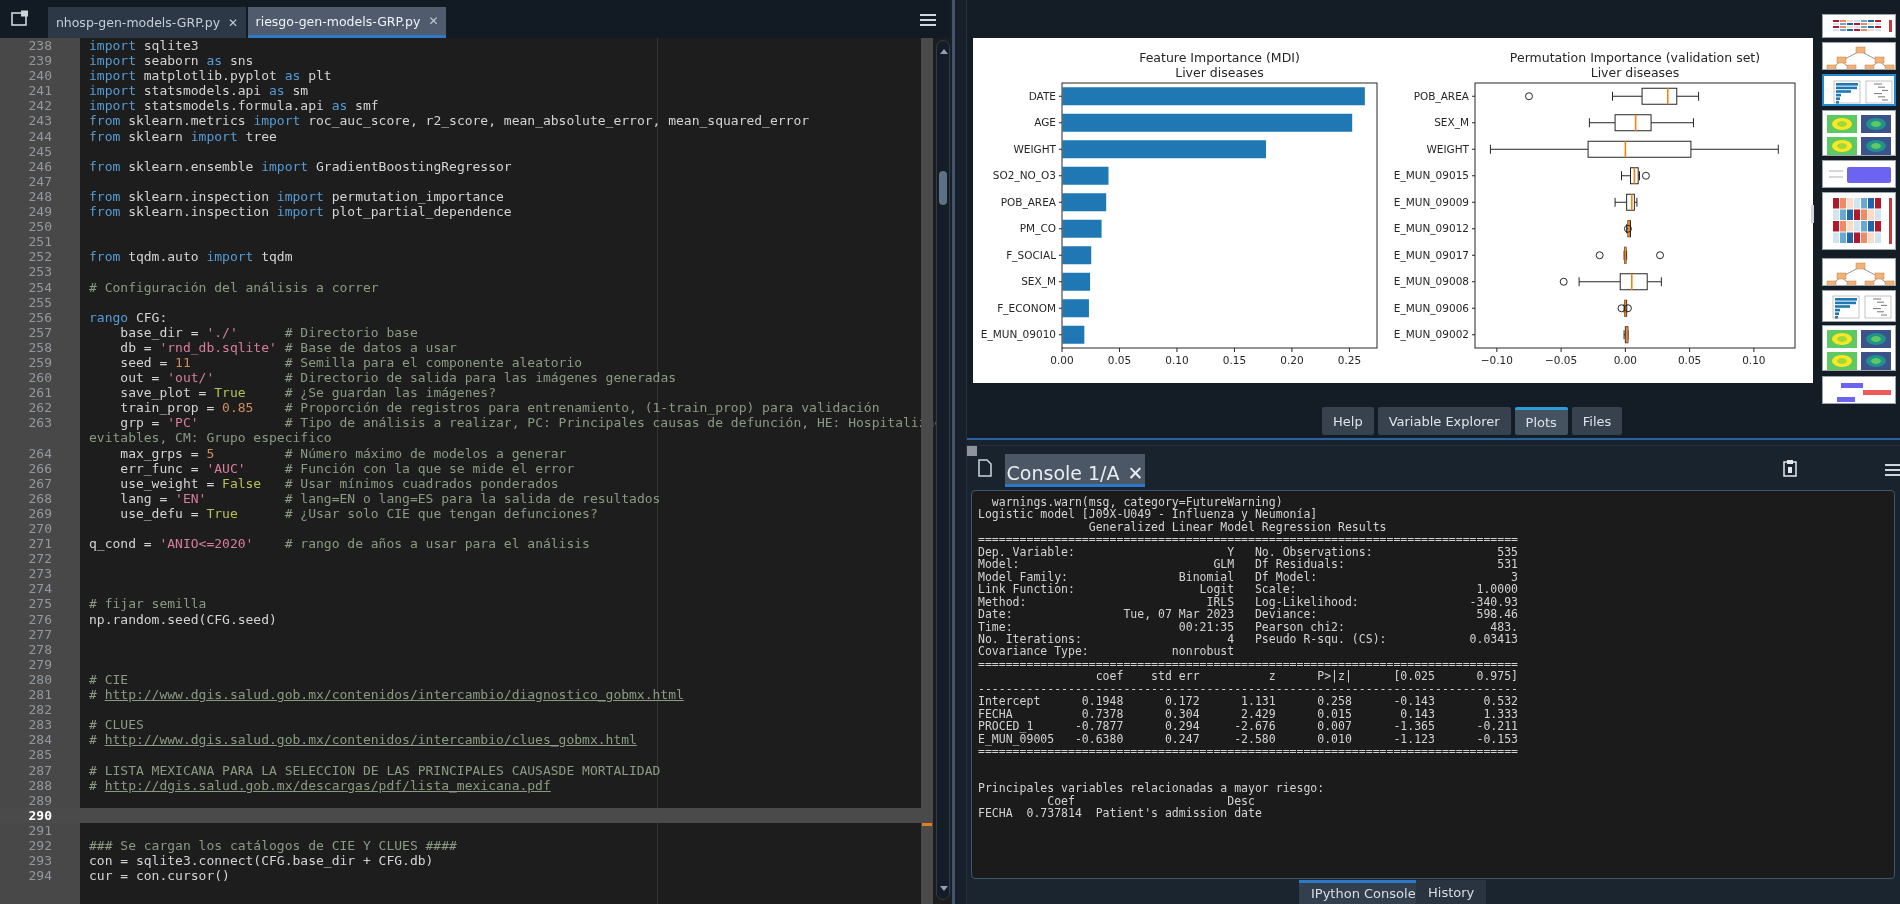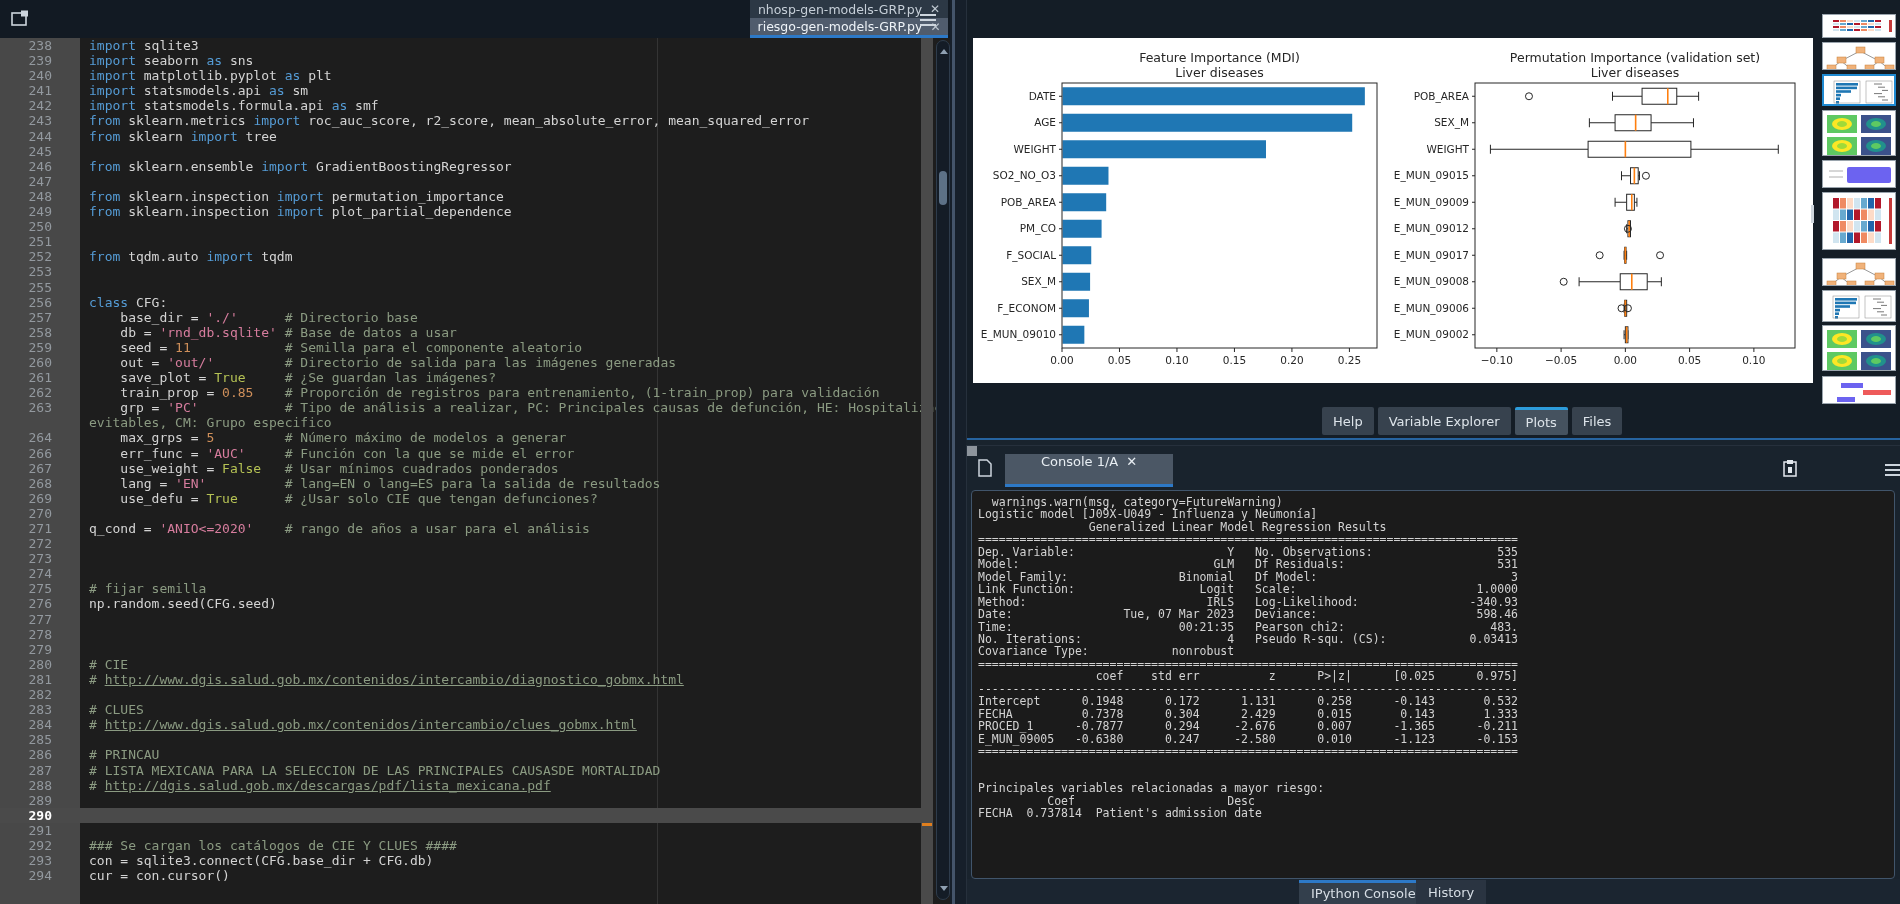--- a/index.html
+++ b/index.html
@@ -3,21 +3,21 @@
 <meta charset="utf-8">
 <style>
   * { margin:0; padding:0; box-sizing:border-box; }
   html,body { background:#0e161f; }
   #app { position:relative; width:1900px; height:904px; background:#19232d; overflow:hidden;
          font-family:"DejaVu Sans", sans-serif; }
 
   
   #editor-pane { position:absolute; left:0; top:0; width:950px; height:904px; background:#1d1d1d; }
   #editor-tabbar { position:absolute; left:0; top:0; width:100%; height:38px; background:#121a23;
-                   display:flex; align-items:flex-end;flex-direction:column; }
+                   display:flex; align-items:flex-end; }
   .etab { height:31px; width:198px; display:flex; align-items:center; justify-content:center; gap:8px;
           background:#2c3845; color:#c6cfd8; font-size:12.5px; margin-right:2px; cursor:default; }
   .etab.first { margin-left:48px; }
   .etab.active { background:#505c6d; color:#eef3f8; border-bottom:3px solid #2d79c7; }
   .etab .close { font-size:12px; color:#c0c9d2; }
   #browse-tabs-btn { position:absolute; left:10px; top:9px; width:20px; height:20px; }
   #editor-menu-btn { position:absolute; right:12px; top:11px; width:18px; height:14px; }
   .hamburger span { display:block; width:16px; height:2px; background:#cdd5dd; margin:3px 0; }
 
   #editor-body { position:absolute; left:0; top:38px; width:950px; height:866px; overflow:hidden; }
@@ -60,22 +60,22 @@
 
   
   #thumb-strip { position:absolute; left:844px; top:0; width:90px; height:434px; }
   #thumb-scroll { position:absolute; left:0; top:205px; width:3px; height:18px; background:#cfd6dd; }
   .thumb { position:absolute; left:11px; width:74px; background:#ffffff; border:1px solid #9aa4ad; overflow:hidden; }
   .thumb.selected { border:2px solid #1f8ad2; }
 
   
   #console-pane { position:absolute; left:966px; top:445px; width:934px; height:459px; background:#19232d;
                   border-left:1px solid #26303c; border-top:1px solid #26303c; }
-  #console-tab { position:absolute; left:38px; top:8px; width:168px; height:33px; background:#4b5765;
-                 color:#e8eef3; font-size:13px; display:flex; align-items:flex-start; justify-content:center; gap:8px;
+  #console-tab { position:absolute; left:38px; top:8px; width:140px; height:33px; background:#4b5765;
+                 color:#e8eef3; font-size:19px; display:flex; align-items:flex-end; justify-content:center; gap:8px;
                  border-bottom:3px solid #2d79c7; }
   #console-page-icon { position:absolute; left:10px; top:13px; }
   .cicon { position:absolute; top:13px; }
   #icon-clipboard { left:815px; }
   #icon-stop { left:868px; width:10px; height:10px; background:#8d949c; top:17px; }
   #console-menu-btn { left:918px; top:15px; position:absolute; }
   #console-body { position:absolute; left:4px; top:44px; width:924px; height:389px; background:#1b1b1b;
                   border:1px solid #41556b; border-radius:4px; overflow:hidden; }
   #console-text { padding:5px 0 0 6px; font-family:"DejaVu Sans Mono", monospace; font-size:11.5px;
                   line-height:12.45px; color:#d3d3d3; white-space:pre; }
@@ -128,22 +128,23 @@
           <div class="crow"><span class="lnum">244</span><span class="ccode"><span class="tok-k">from</span><span class="tok-t"> sklearn </span><span class="tok-k">import</span><span class="tok-t"> tree</span></span></div>
           <div class="crow"><span class="lnum">245</span><span class="ccode"></span></div>
           <div class="crow"><span class="lnum">246</span><span class="ccode"><span class="tok-k">from</span><span class="tok-t"> sklearn.ensemble </span><span class="tok-k">import</span><span class="tok-t"> GradientBoostingRegressor</span></span></div>
           <div class="crow"><span class="lnum">247</span><span class="ccode"></span></div>
           <div class="crow"><span class="lnum">248</span><span class="ccode"><span class="tok-k">from</span><span class="tok-t"> sklearn.inspection </span><span class="tok-k">import</span><span class="tok-t"> permutation_importance</span></span></div>
           <div class="crow"><span class="lnum">249</span><span class="ccode"><span class="tok-k">from</span><span class="tok-t"> sklearn.inspection </span><span class="tok-k">import</span><span class="tok-t"> plot_partial_dependence</span></span></div>
           <div class="crow"><span class="lnum">250</span><span class="ccode"></span></div>
           <div class="crow"><span class="lnum">251</span><span class="ccode"></span></div>
           <div class="crow"><span class="lnum">252</span><span class="ccode"><span class="tok-k">from</span><span class="tok-t"> tqdm.auto </span><span class="tok-k">import</span><span class="tok-t"> tqdm</span></span></div>
           <div class="crow"><span class="lnum">253</span><span class="ccode"></span></div>
+          <div class="crow"><span class="lnum">254</span><span class="ccode"><span class="tok-c"># Configuración del análisis a correr</span></span></div>
           <div class="crow"><span class="lnum">255</span><span class="ccode"></span></div>
-          <div class="crow"><span class="lnum">256</span><span class="ccode"><span class="tok-k">class</span><span class="tok-t"> CFG:</span></span></div>
+          <div class="crow"><span class="lnum">256</span><span class="ccode"><span class="tok-k">rango</span><span class="tok-t"> CFG:</span></span></div>
           <div class="crow"><span class="lnum">257</span><span class="ccode"><span class="tok-t">    base_dir = </span><span class="tok-s">'./'</span><span class="tok-t">      </span><span class="tok-c"># Directorio base</span></span></div>
           <div class="crow"><span class="lnum">258</span><span class="ccode"><span class="tok-t">    db = </span><span class="tok-s">'rnd_db.sqlite'</span><span class="tok-t"> </span><span class="tok-c"># Base de datos a usar</span></span></div>
           <div class="crow"><span class="lnum">259</span><span class="ccode"><span class="tok-t">    seed = </span><span class="tok-n">11</span><span class="tok-t">            </span><span class="tok-c"># Semilla para el componente aleatorio</span></span></div>
           <div class="crow"><span class="lnum">260</span><span class="ccode"><span class="tok-t">    out = </span><span class="tok-s">'out/'</span><span class="tok-t">         </span><span class="tok-c"># Directorio de salida para las imágenes generadas</span></span></div>
           <div class="crow"><span class="lnum">261</span><span class="ccode"><span class="tok-t">    save_plot = </span><span class="tok-b">True</span><span class="tok-t">     </span><span class="tok-c"># ¿Se guardan las imágenes?</span></span></div>
           <div class="crow"><span class="lnum">262</span><span class="ccode"><span class="tok-t">    train_prop = </span><span class="tok-n">0.85</span><span class="tok-t">    </span><span class="tok-c"># Proporción de registros para entrenamiento, (1-train_prop) para validación</span></span></div>
           <div class="crow"><span class="lnum">263</span><span class="ccode"><span class="tok-t">    grp = </span><span class="tok-s">'PC'</span><span class="tok-t">           </span><span class="tok-c"># Tipo de análisis a realizar, PC: Principales causas de defunción, HE: Hospitalizaciones</span></span></div>
           <div class="crow"><span class="lnum"></span><span class="ccode"><span class="tok-c">evitables, CM: Grupo especifico</span></span></div>
           <div class="crow"><span class="lnum">264</span><span class="ccode"><span class="tok-t">    max_grps = </span><span class="tok-n">5</span><span class="tok-t">         </span><span class="tok-c"># Número máximo de modelos a generar</span></span></div>
           <div class="crow"><span class="lnum">266</span><span class="ccode"><span class="tok-t">    err_func = </span><span class="tok-s">'AUC'</span><span class="tok-t">     </span><span class="tok-c"># Función con la que se mide el error</span></span></div>
@@ -159,21 +160,20 @@
           <div class="crow"><span class="lnum">276</span><span class="ccode"><span class="tok-t">np.random.seed(CFG.seed)</span></span></div>
           <div class="crow"><span class="lnum">277</span><span class="ccode"></span></div>
           <div class="crow"><span class="lnum">278</span><span class="ccode"></span></div>
           <div class="crow"><span class="lnum">279</span><span class="ccode"></span></div>
           <div class="crow"><span class="lnum">280</span><span class="ccode"><span class="tok-c"># CIE</span></span></div>
           <div class="crow"><span class="lnum">281</span><span class="ccode"><span class="tok-c"># </span><span class="tok-u">http://www.dgis.salud.gob.mx/contenidos/intercambio/diagnostico_gobmx.html</span></span></div>
           <div class="crow"><span class="lnum">282</span><span class="ccode"></span></div>
           <div class="crow"><span class="lnum">283</span><span class="ccode"><span class="tok-c"># CLUES</span></span></div>
           <div class="crow"><span class="lnum">284</span><span class="ccode"><span class="tok-c"># </span><span class="tok-u">http://www.dgis.salud.gob.mx/contenidos/intercambio/clues_gobmx.html</span></span></div>
           <div class="crow"><span class="lnum">285</span><span class="ccode"></span></div>
-          <div class="crow"><span class="lnum">286</span><span class="ccode"><span class="tok-c"># PRINCAU</span></span></div>
           <div class="crow"><span class="lnum">287</span><span class="ccode"><span class="tok-c"># LISTA MEXICANA PARA LA SELECCION DE LAS PRINCIPALES CAUSASDE MORTALIDAD</span></span></div>
           <div class="crow"><span class="lnum">288</span><span class="ccode"><span class="tok-c"># </span><span class="tok-u">http://dgis.salud.gob.mx/descargas/pdf/lista_mexicana.pdf</span></span></div>
           <div class="crow"><span class="lnum">289</span><span class="ccode"></span></div>
           <div class="crow hl"><span class="lnum">290</span><span class="ccode"></span></div>
           <div class="crow"><span class="lnum">291</span><span class="ccode"></span></div>
           <div class="crow"><span class="lnum">292</span><span class="ccode"><span class="tok-c">### Se cargan los catálogos de CIE Y CLUES ####</span></span></div>
           <div class="crow"><span class="lnum">293</span><span class="ccode"><span class="tok-t">con = sqlite3.connect(CFG.base_dir + CFG.db)</span></span></div>
           <div class="crow"><span class="lnum">294</span><span class="ccode"><span class="tok-t">cur = con.cursor()</span></span></div>
         </div>
       <div id="flag-col">

